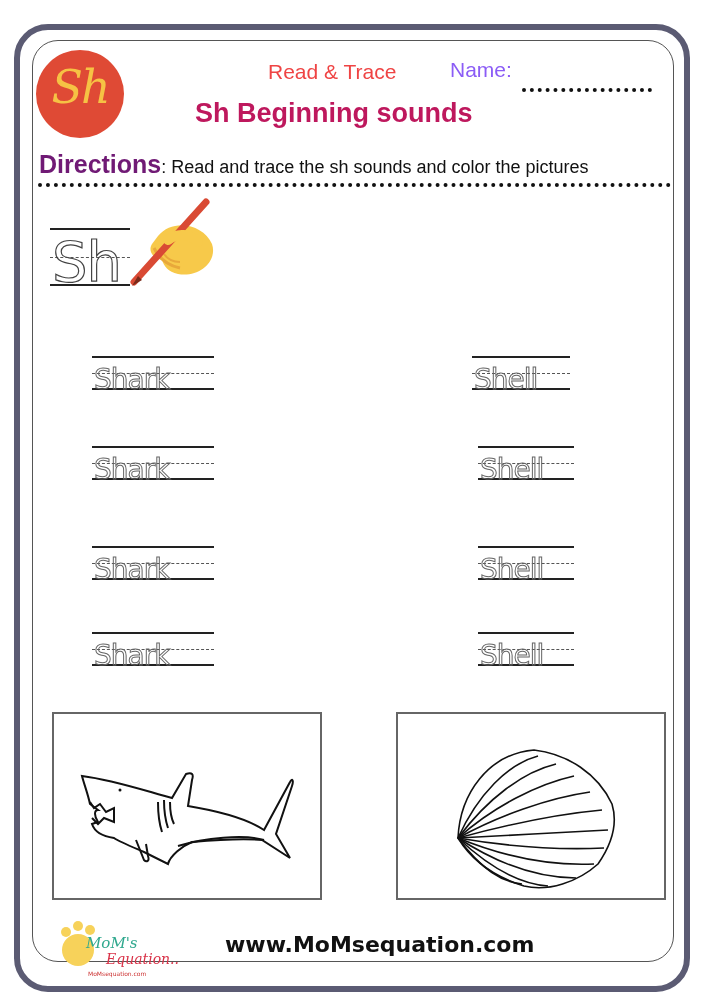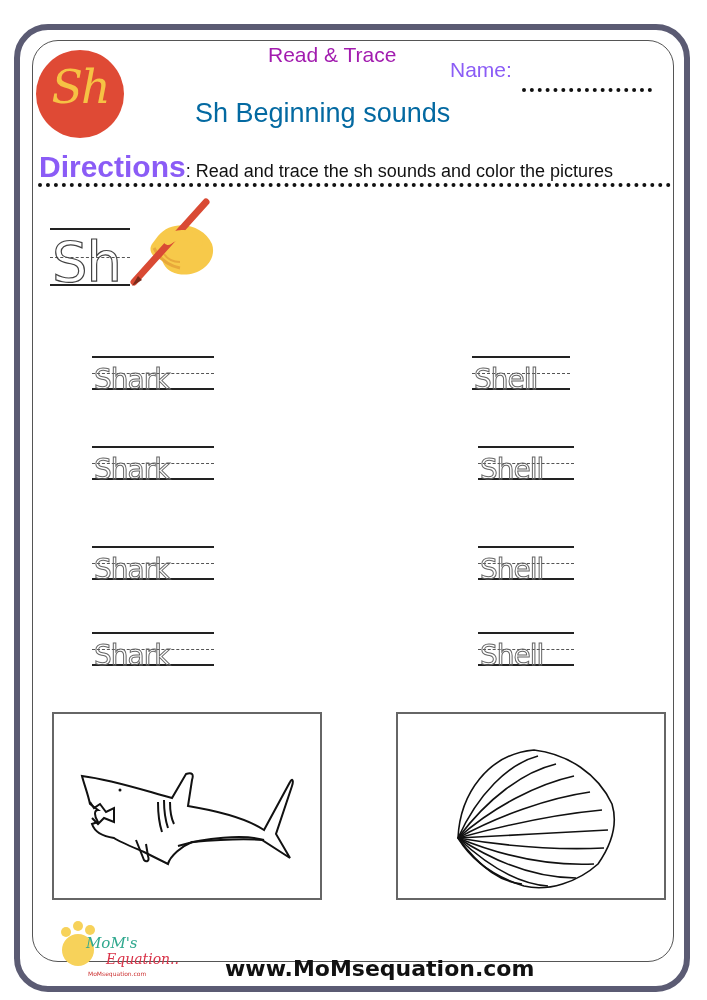--- a/index.html
+++ b/index.html
@@ -1,38 +1,38 @@
 <!DOCTYPE html>
 <html><head>
 <meta charset="utf-8">
 <style>
   html,body{margin:0;padding:0;background:#fff;}
   body{width:707px;height:1000px;position:relative;overflow:hidden;font-family:"DejaVu Sans","Liberation Sans",sans-serif;}
   .outer{position:absolute;left:14px;top:24px;width:664px;height:956px;border:6px solid #5b5b73;border-radius:34px;background:#fff;}
   .inner{position:absolute;left:32px;top:40px;width:640px;height:920px;border:1.5px solid #555;border-radius:26px;}
   .logo-circle{position:absolute;left:36px;top:50px;width:88px;height:88px;border-radius:50%;background:#df4a35;}
   .logo-text{position:absolute;left:0;top:10px;width:88px;text-align:center;font-family:"DejaVu Serif",serif;font-size:46px;color:#f6c244;font-style:italic;letter-spacing:-2px;}
-  .title-read{position:absolute;left:268px;top:43px;font-size:21px;color:#a21caf;font-family:"Liberation Sans",sans-serif;}
+  .title-read{position:absolute;left:268px;top:60px;font-size:21px;color:#ef4444;font-family:"Liberation Sans",sans-serif;}
   .title-name{position:absolute;left:450px;top:58px;font-size:21px;color:#8b5cf6;font-family:"Liberation Sans",sans-serif;}
   .name-line{position:absolute;left:522px;top:88px;width:130px;border-bottom:4px dotted #111;}
-  .main-title{position:absolute;left:195px;top:98px;font-size:27px;font-weight:normal;color:#0369a1;font-family:"Liberation Sans",sans-serif;}
+  .main-title{position:absolute;left:195px;top:98px;font-size:27px;font-weight:bold;color:#be185d;font-family:"Liberation Sans",sans-serif;}
   .directions{position:absolute;left:39px;top:150px;white-space:nowrap;font-family:"Liberation Sans",sans-serif;}
-  .dir-label{font-size:30px;font-weight:bold;color:#8b5cf6;}
+  .dir-label{font-size:25px;font-weight:bold;color:#701a75;}
   .dir-text{font-size:18px;color:#111;}
   .dir-sep{position:absolute;left:38px;top:183px;width:633px;border-bottom:4px dotted #111;}
   .trace{position:absolute;}
   .trace .line{position:absolute;left:0;width:100%;}
   .trace .top{top:0;border-top:2px solid #222;}
   .trace .mid{top:50%;border-top:1px dashed #555;}
   .trace .bot{bottom:0;border-top:2px solid #222;}
   .trace .word{position:absolute;left:2px;bottom:0px;font-family:"DejaVu Sans",sans-serif;color:transparent;-webkit-text-stroke:1px #666;letter-spacing:-1px;}
   .sh-big .word{font-size:56px;bottom:-8px;-webkit-text-stroke:1.2px #444;}
   .small .word{font-size:28px;bottom:-6px;}
   .pic-box{position:absolute;border:2px solid #666;background:#fff;}
-  .footer-url{position:absolute;left:225px;top:932px;font-size:22px;font-weight:bold;color:#111;font-family:"DejaVu Sans",sans-serif;margin-top:24px;}
+  .footer-url{position:absolute;left:225px;top:932px;font-size:22px;font-weight:bold;color:#111;font-family:"DejaVu Sans",sans-serif;}
   .footer-logo{position:absolute;left:56px;top:918px;width:130px;height:62px;}
 </style>
 </head>
 <body>
 
 <div class="outer"></div>
 <div class="inner"></div>
 
 <div class="logo-circle">
   <div class="logo-text">Sh</div>

